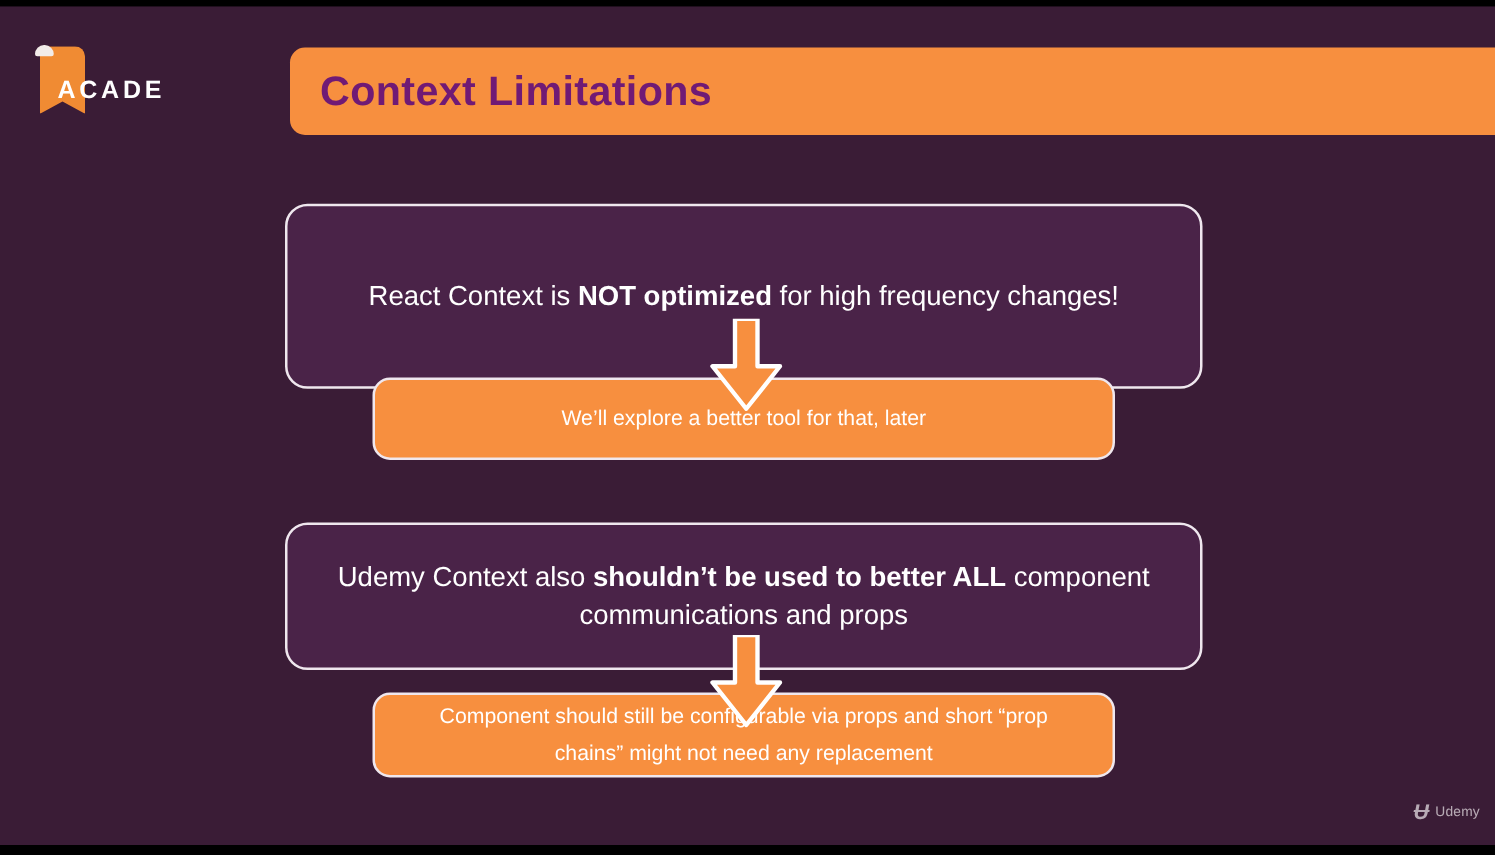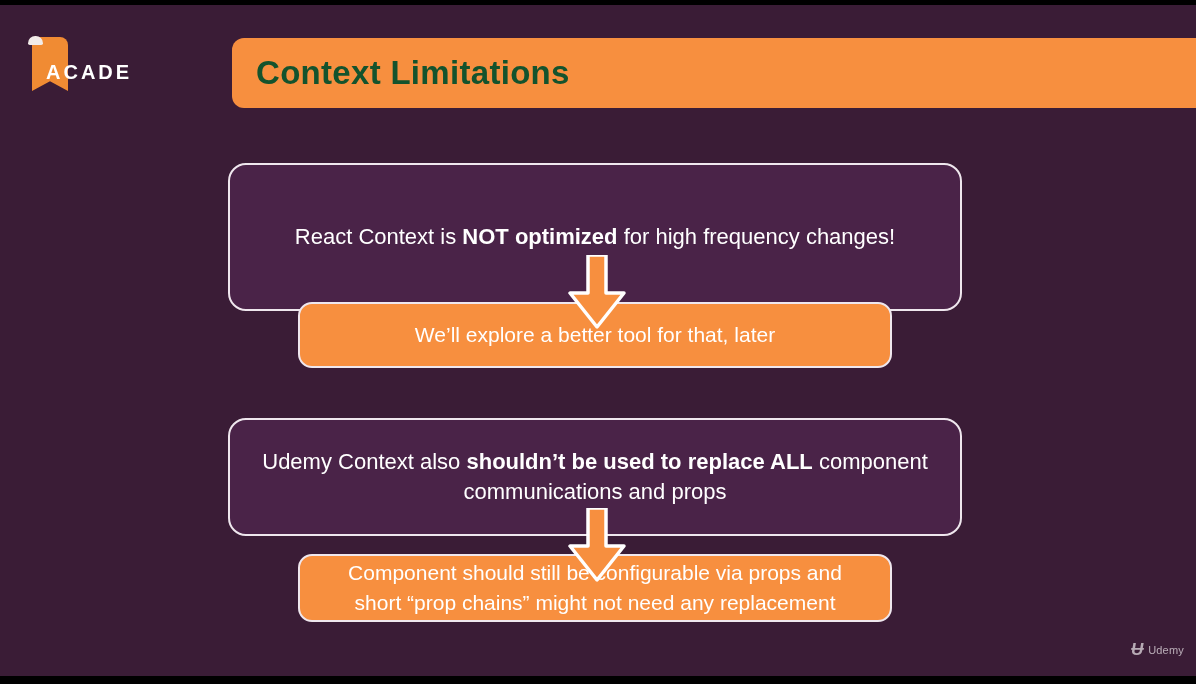--- a/index.html
+++ b/index.html
@@ -80,21 +80,21 @@
     left: 232px;
     top: 33px;
     width: 990px;
     height: 70px;
     background: #f78f3f;
     border-radius: 12px 0 0 12px;
     display: flex;
     align-items: center;
   }
   #title-bar .title-text {
-    color: #14532d;
+    color: #701a75;
     font-size: 33px;
     font-weight: bold;
     padding-left: 24px;
     letter-spacing: 0.3px;
   }
 
   
   .card {
     position: absolute;
     display: flex;
@@ -107,21 +107,21 @@
   .card .card-text {
     color: #ffffff;
     font-size: 22px;
     line-height: 30px;
     padding: 0 22px;
   }
   .card .card-text b { font-weight: bold; }
 
   .card.purple { background: #4a2348; }
   .card.orange { background: #f78f3f; border-radius: 14px; }
-  .card.orange .card-text { font-size: 21px; }
+  .card.orange .card-text { font-size: 17px; }
 
   #card-1 { left: 228px; top: 158px; width: 734px; height: 148px; }
   #card-2 { left: 298px; top: 297px; width: 594px; height: 66px; }
   #card-3 { left: 228px; top: 413px; width: 734px; height: 118px; }
   #card-4 { left: 298px; top: 549px; width: 594px; height: 68px; }
 
   
   .arrow {
     position: absolute;
     width: 70px;
@@ -173,21 +173,21 @@
 
   <div class="card purple" id="card-1">
     <div class="card-text"><span>React Context is </span><b>NOT optimized</b><span> for high frequency changes!</span></div>
   </div>
 
   <div class="card orange" id="card-2">
     <div class="card-text"><span>We’ll explore a better tool for that, later</span></div>
   </div>
 
   <div class="card purple" id="card-3">
-    <div class="card-text"><span>Udemy Context also </span><b>shouldn’t be used to replace ALL</b><span> component communications and props</span></div>
+    <div class="card-text"><span>Udemy Context also </span><b>shouldn’t be used to better ALL</b><span> component communications and props</span></div>
   </div>
 
   <div class="card orange" id="card-4">
     <div class="card-text"><span>Component should still be configurable via props and short “prop chains” might not need any replacement</span></div>
   </div>
 
   <div class="arrow" id="arrow-1">
     <svg viewBox="0 0 70 80" width="70" height="80" aria-hidden="true">
       <polygon points="26,0 44,0 44,38 62,38 35,72 8,38 26,38" fill="#f78f3f" stroke="#ffffff" stroke-width="3.5" stroke-linejoin="round"></polygon>
     </svg>

